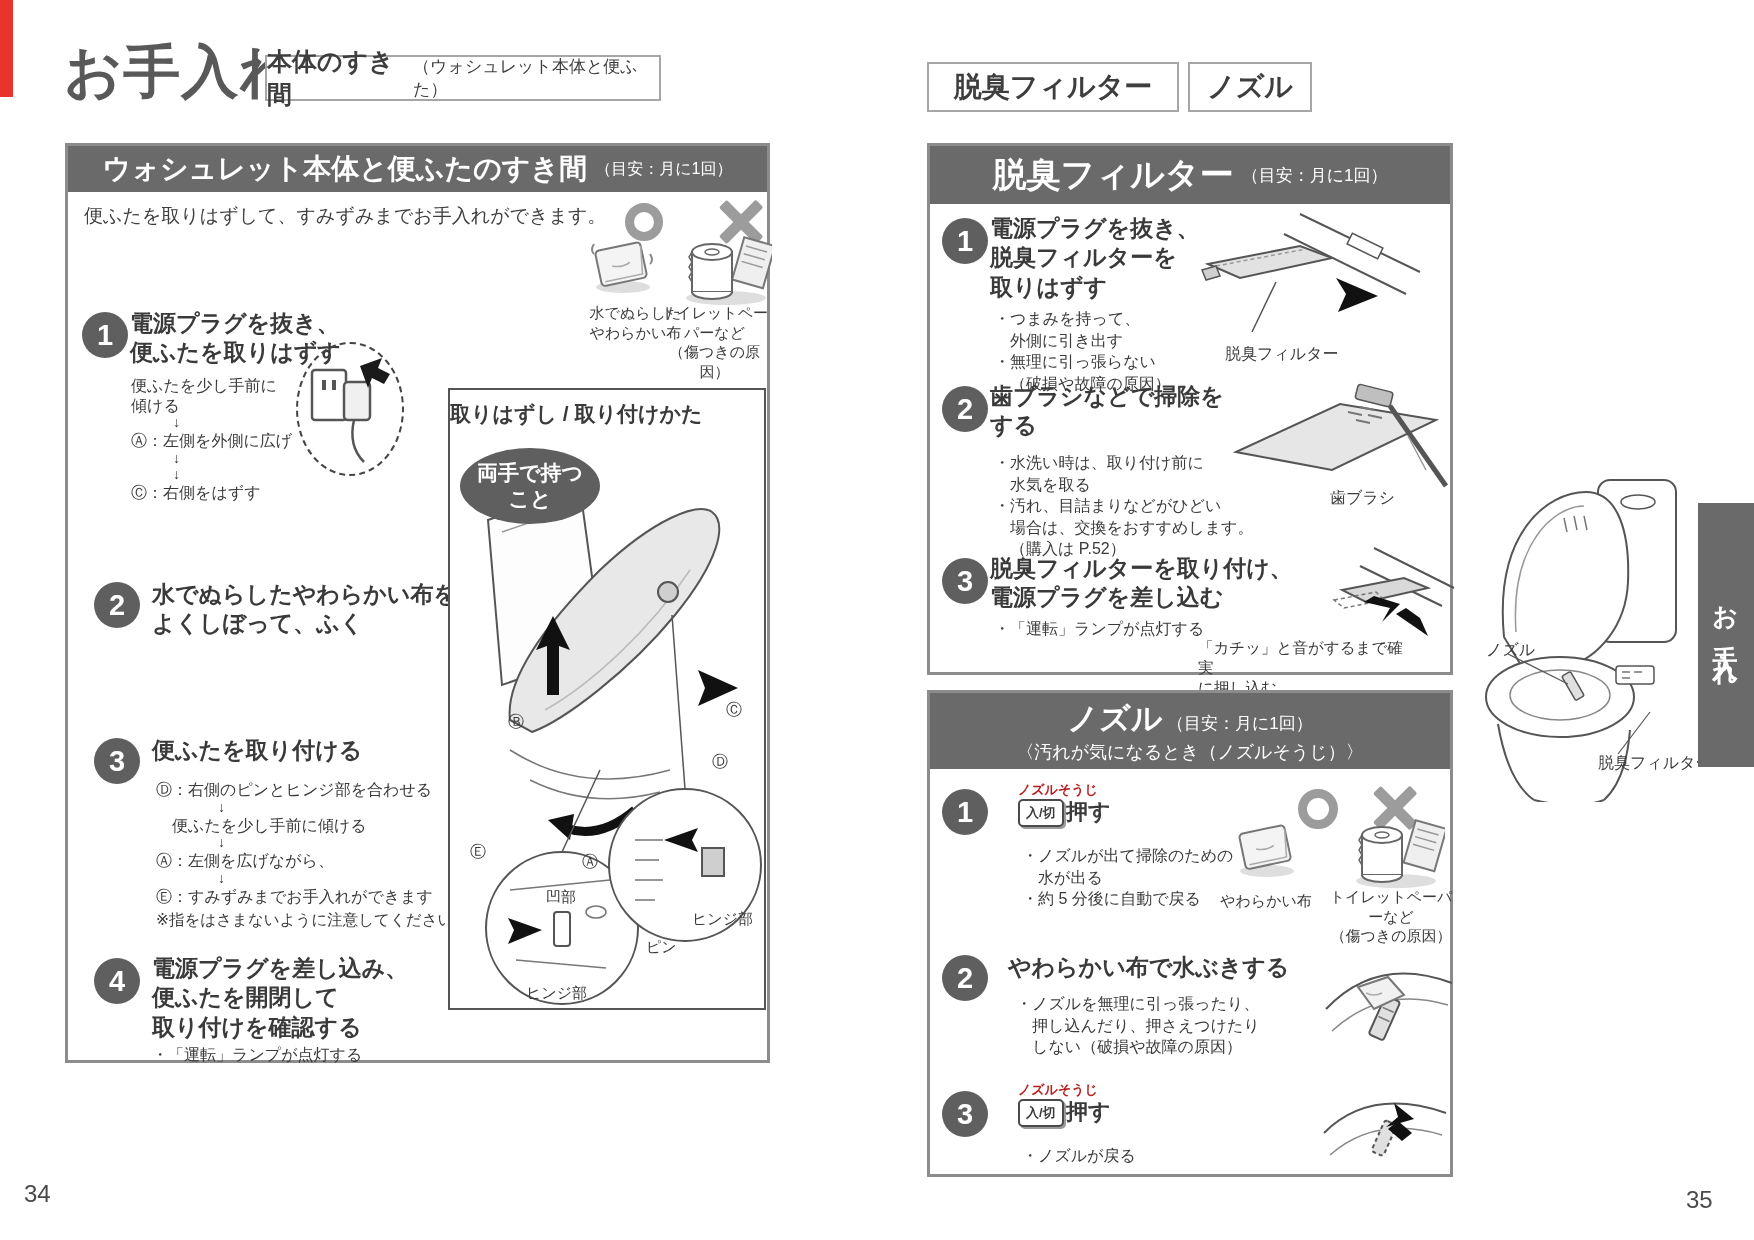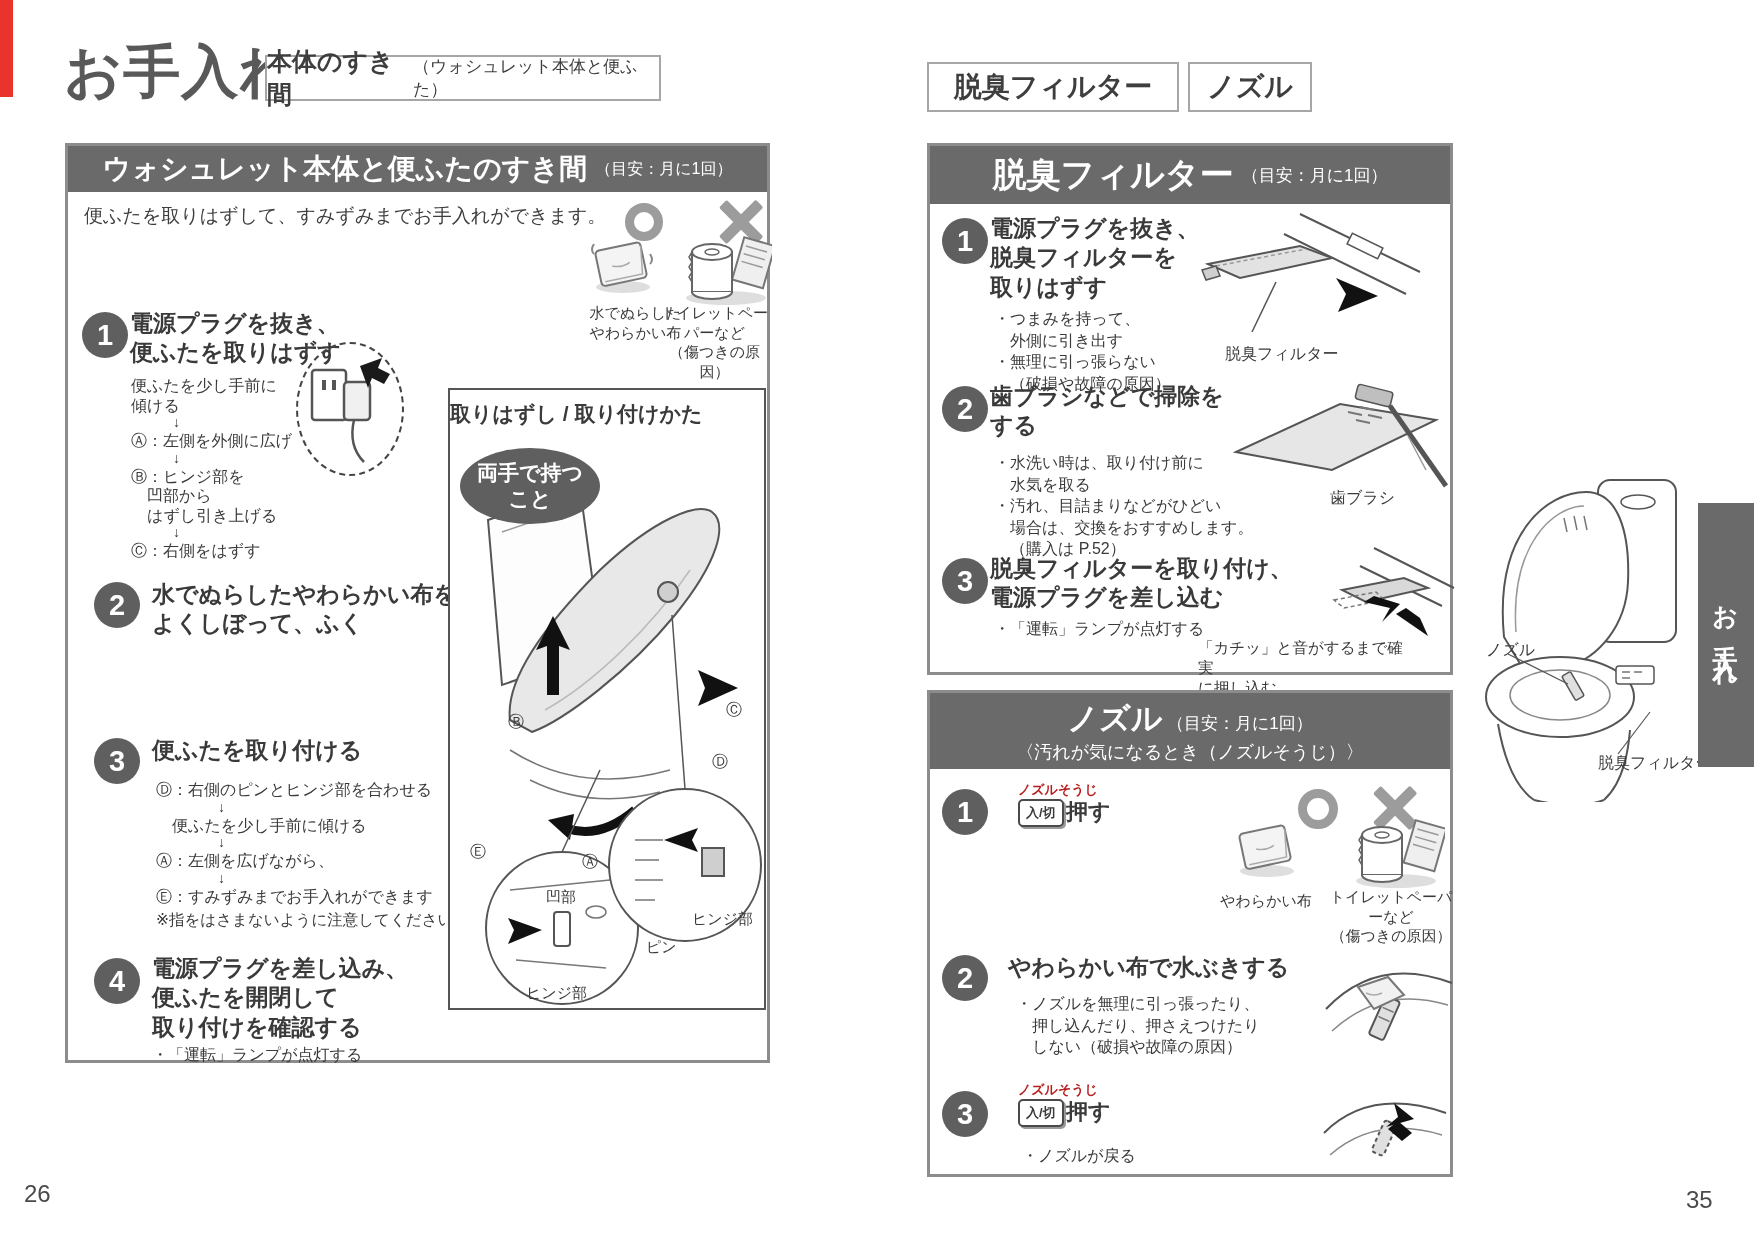--- a/index.html
+++ b/index.html
@@ -111,23 +111,20 @@
 
     <div class="circle c46" style="left:14px;top:166px">1</div>
     <div class="stitle pre" style="left:62px;top:163px">電源プラグを抜き、
 便ふたを取りはずす</div>
     <div class="flow" style="left:63px;top:230px">
       <div class="flow-item pre">便ふたを少し手前に
 傾ける</div>
       <div class="flow-arrow fa40"></div>
       <div class="flow-item pre">Ⓐ：左側を外側に広げ</div>
       <div class="flow-arrow fa40"></div>
-      <div class="flow-item pre">Ⓑ：ヒンジ部を
-　凹部から
-　はずし引き上げる</div>
       <div class="flow-arrow fa40"></div>
       <div class="flow-item pre">Ⓒ：右側をはずす</div>
     </div>
 
     <div class="abs" style="left:228px;top:196px;width:104px;height:130px;border:2.5px dashed #444;border-radius:50%">
       <svg width="100" height="126" viewBox="0 0 100 126">
         <rect x="14" y="26" width="34" height="50" rx="3" fill="#fff" stroke="#555" stroke-width="2.5"></rect>
         <rect x="24" y="36" width="4" height="10" fill="#555"></rect>
         <rect x="34" y="36" width="4" height="10" fill="#555"></rect>
         <rect x="46" y="38" width="26" height="38" rx="4" fill="#f0f0f0" stroke="#555" stroke-width="2.5"></rect>
@@ -280,20 +277,23 @@
         <span class="phead-title" style="font-size:31px">ノズル</span>
         <span class="phead-note" style="font-size:17px">（目安：月に1回）</span>
       </div>
       <div style="font-size:18px">〈汚れが気になるとき（ノズルそうじ）〉</div>
     </div>
 
     <div class="circle c46" style="left:12px;top:96px">1</div>
     <div class="btn-tag" style="left:88px;top:88px">ノズルそうじ</div>
     <div class="onoff" style="left:88px;top:106px">入/切</div>
     <div class="press" style="left:136px;top:104px">押す</div>
+    <div class="bullets pre" style="left:92px;top:152px">・ノズルが出て掃除のための
+　水が出る
+・約 5 分後に自動で戻る</div>
 
     <div class="ok-ring" style="left:368px;top:96px;width:40px;height:40px"></div>
     <div class="ng-x" style="left:442px;top:92px;width:46px;height:46px"></div>
     <div class="abs" style="left:300px;top:124px">
       <svg width="72" height="62" viewBox="0 0 72 62">
         <ellipse cx="37" cy="54" rx="27" ry="6" fill="#dedede"></ellipse>
         <g transform="rotate(-12 36 30)">
           <rect x="12" y="12" width="46" height="36" rx="4" fill="#f4f4f4" stroke="#777" stroke-width="2"></rect>
           <path d="M16 44 L54 44 L58 16" fill="none" stroke="#aaa" stroke-width="1.5"></path>
           <path d="M26 30 q9 4 18 0" fill="none" stroke="#aaa" stroke-width="1.5"></path>
@@ -374,16 +374,16 @@
       <line x1="150" y1="292" x2="182" y2="250" stroke="#555" stroke-width="1.2"></line>
     </svg>
   </div>
   <div class="small-label" style="left:1486px;top:640px;font-size:16px">ノズル</div>
   <div class="small-label" style="left:1598px;top:753px;font-size:16px">脱臭フィルター</div>
 
   <div class="vtab" style="left:1698px;top:503px;width:56px;height:264px">
     <span>お手入れ</span>
   </div>
 
-  <div class="pagenum" style="left:24px;top:1180px">26</div>
+  <div class="pagenum" style="left:24px;top:1180px">34</div>
   <div class="pagenum" style="left:1686px;top:1186px">35</div>
 
 </div>
 
 </body></html>

